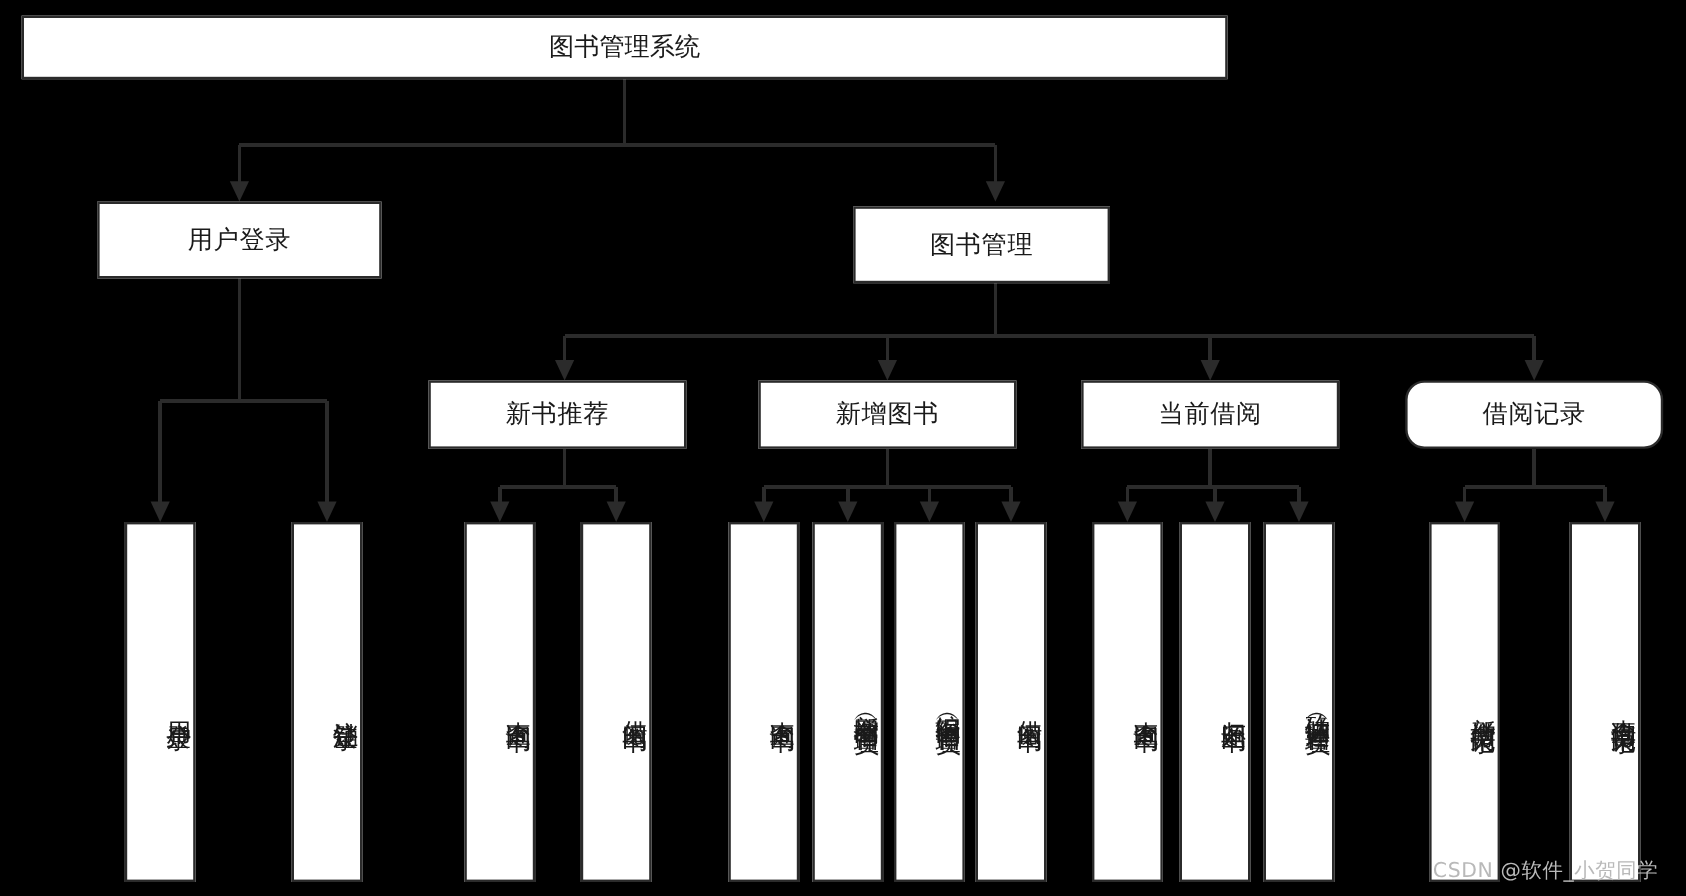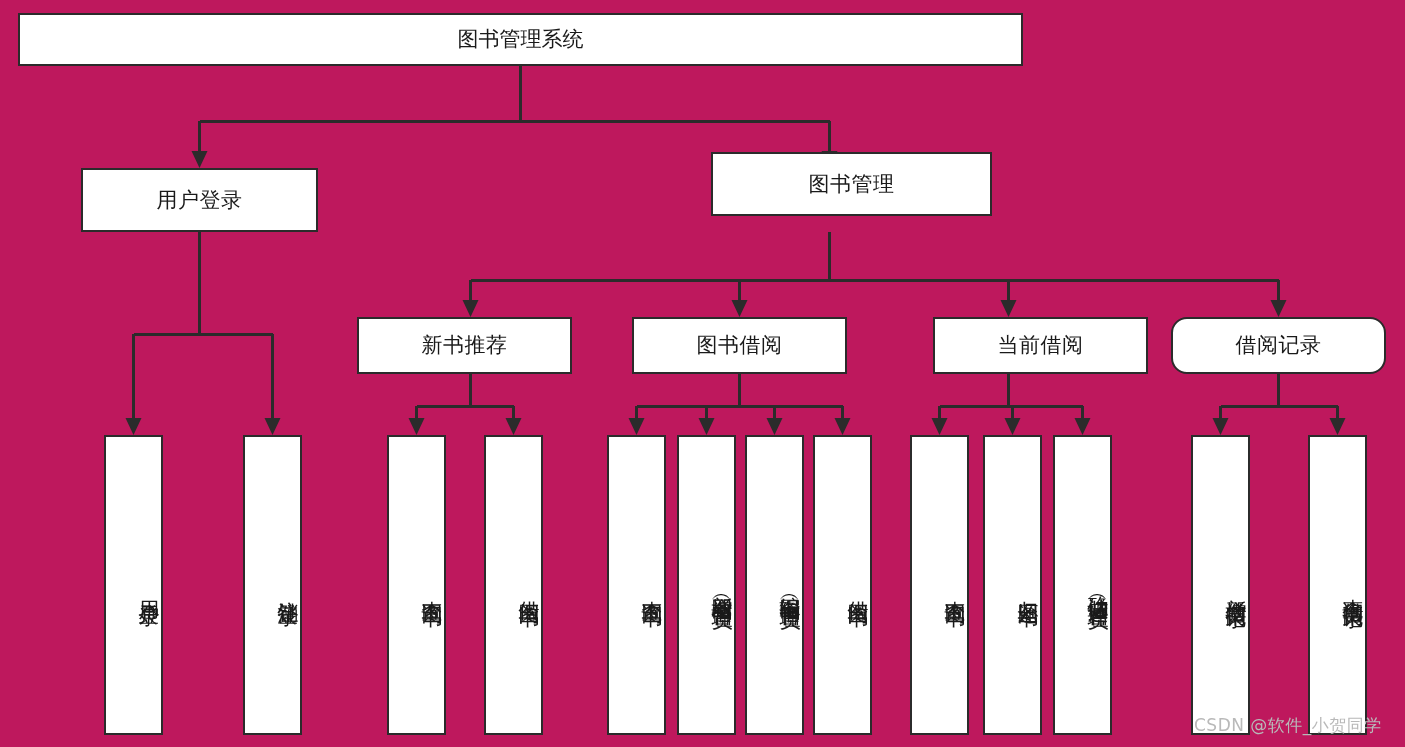--- a/index.html
+++ b/index.html
@@ -8,21 +8,21 @@
     padding: 0;
     background: #ffffff;
   }
   body {
     font-family: "DejaVu Sans", "Liberation Sans", sans-serif;
   }
   #canvas {
     position: relative;
     width: 1405px;
     height: 747px;
-    background: #be185d;
+    background: #000000;
     overflow: hidden;
   }
   #wires {
     position: absolute;
     left: 0;
     top: 0;
     width: 1405px;
     height: 747px;
     pointer-events: none;
   }
@@ -127,30 +127,30 @@
       <line x1="1337.5" y1="406" x2="1337.5" y2="421" stroke="#2b2b2b" stroke-width="3" shape-rendering="crispEdges"></line>
       <path d="M1329.5,418 L1345.5,418 L1337.5,435 Z" fill="#2b2b2b"></path>
     </svg>
   <div id="nodes-layer">
       <div class="node root" id="node-root" style="left: 18px; top: 13px; width: 1005px; height: 53px;">
         <span>图书管理系统</span>
       </div>
       <div class="node horiz" id="node-user-login" style="left: 81px; top: 168px; width: 237px; height: 64px;">
         <span>用户登录</span>
       </div>
-      <div class="node horiz" id="node-book-manage" style="left: 711px; top: 152px; width: 281px; height: 64px; font-family: Liberation Serif, serif;">
+      <div class="node horiz" id="node-book-manage" style="left: 711px; top: 172px; width: 214px; height: 64px; font-family: Liberation Serif, serif;">
         <span>图书管理</span>
       </div>
       <div class="node horiz" id="node-new-book-rec" style="left: 357px; top: 317px; width: 215px; height: 57px;">
         <span>新书推荐</span>
       </div>
       <div class="node horiz" id="node-book-borrow" style="left: 632px; top: 317px; width: 215px; height: 57px;">
-        <span>图书借阅</span>
+        <span>新增图书</span>
       </div>
-      <div class="node horiz" id="node-current-borrow" style="left: 901px; top: 317px; width: 215px; height: 57px; margin-left: 32px;">
+      <div class="node horiz" id="node-current-borrow" style="left: 901px; top: 317px; width: 215px; height: 57px;">
         <span>当前借阅</span>
       </div>
       <div class="node horiz" id="node-borrow-record" style="left: 1171px; top: 317px; width: 215px; height: 57px; border-radius: 16px;">
         <span>借阅记录</span>
       </div>
       <div class="node vert" id="node-leaf-user-login" style="left: 104px; top: 435px; width: 59px; height: 300px;">
         <span class="vlabel">用户登录</span>
       </div>
       <div class="node vert" id="node-leaf-logout" style="left: 243px; top: 435px; width: 59px; height: 300px;">
         <span class="vlabel">注销登录</span>

